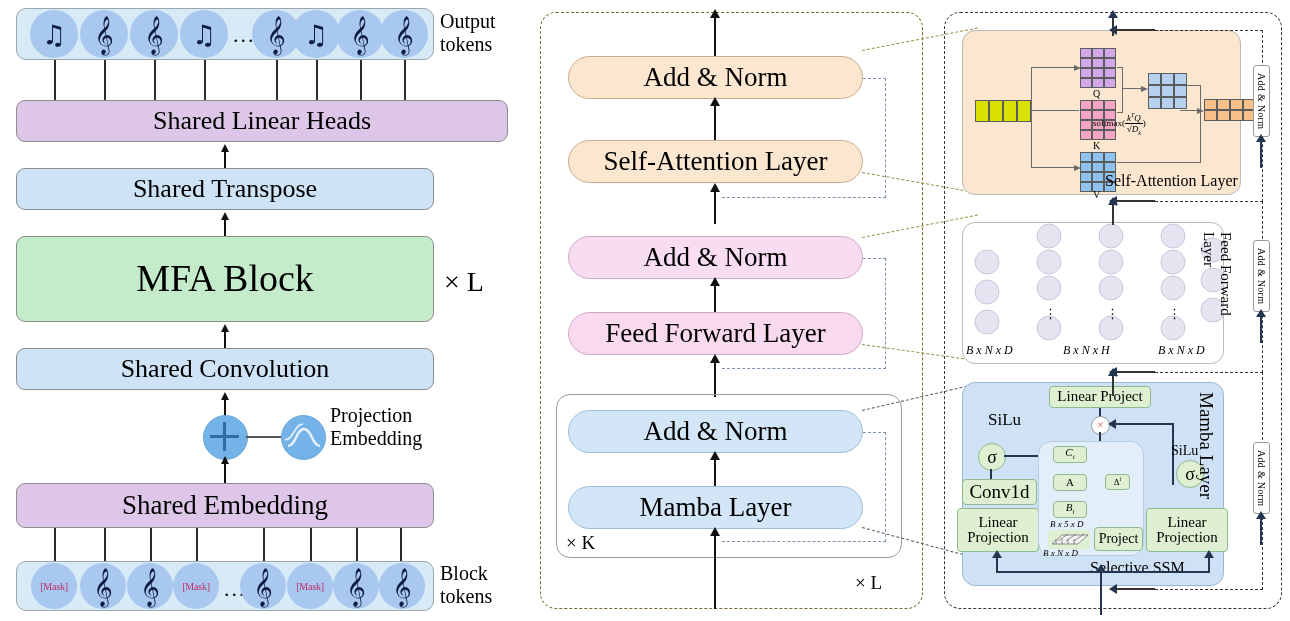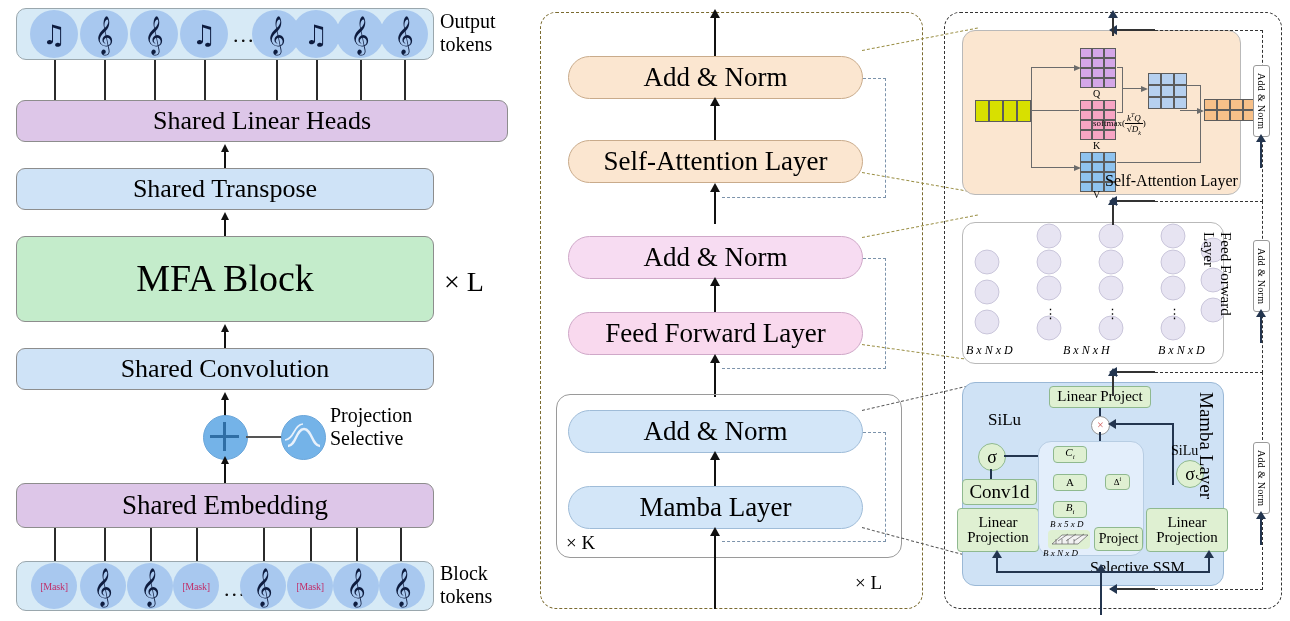--- a/index.html
+++ b/index.html
@@ -159,21 +159,21 @@
 </div>
 <div class="pe-link" style="left:246px;top:436px;width:36px;"></div>
 <div class="pe-circle" style="left:281px;top:415px;width:43px;height:43px;overflow:hidden;">
   <svg width="43" height="43" viewBox="0 0 43 43" style="display:block;">
     <path d="M 6 30 C 14 30, 14 13, 22 13 C 30 13, 30 30, 38 30" fill="none" stroke="#e8f1fb" stroke-width="2.4"></path>
     <path d="M 3 24 C 12 24, 12 8, 21 8" fill="none" stroke="#e8f1fb" stroke-width="1.6"></path>
   </svg>
 </div>
 <div class="sidelabel" style="left:330px;top:404px;font-size:20px;">
   <div>Projection</div>
-  <div>Selective</div>
+  <div>Embedding</div>
 </div>
 <div class="arrow thin" style="left:224px;top:462px;height:22px;"></div>
 
 <div class="blk" style="left:16px;top:483px;width:418px;height:45px;background:#ddc6e8;font-size:27px;">
   <span>Shared Embedding</span>
   </div>
 
 <div class="vline" style="left:54px;top:528px;height:33px;"></div>
 <div class="vline" style="left:104px;top:528px;height:33px;"></div>
 <div class="vline" style="left:150px;top:528px;height:33px;"></div>

